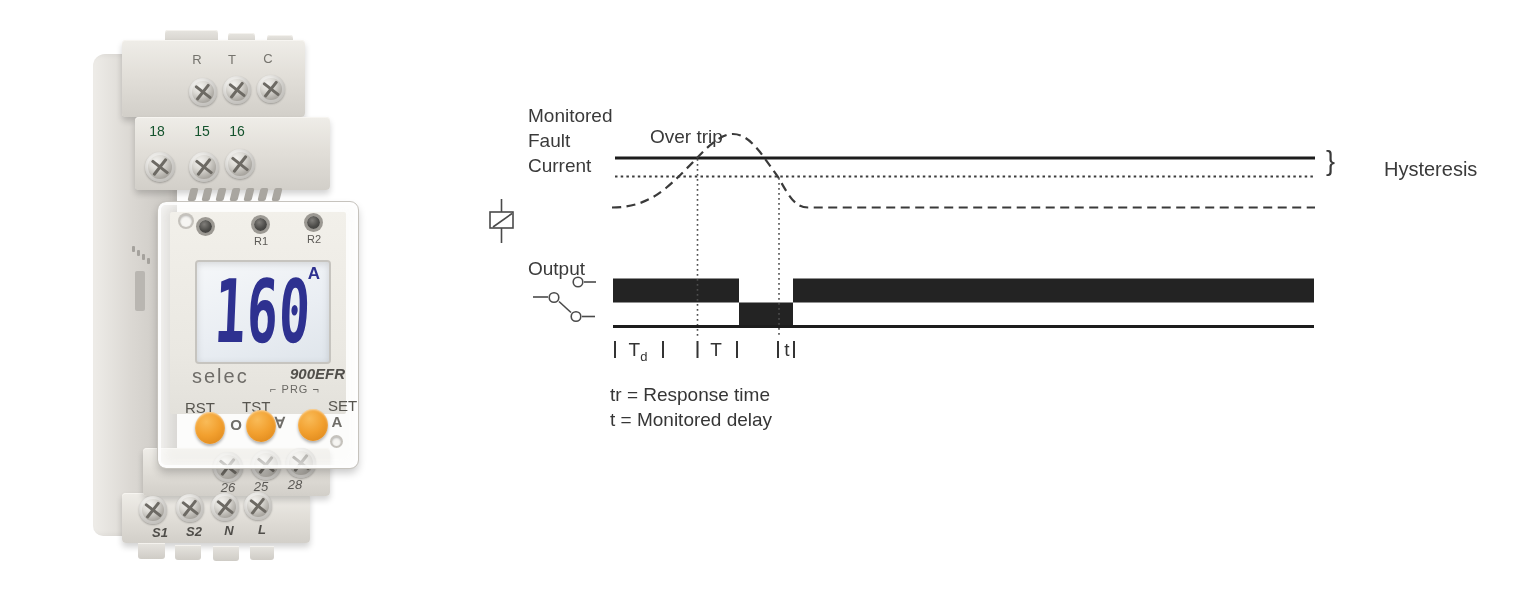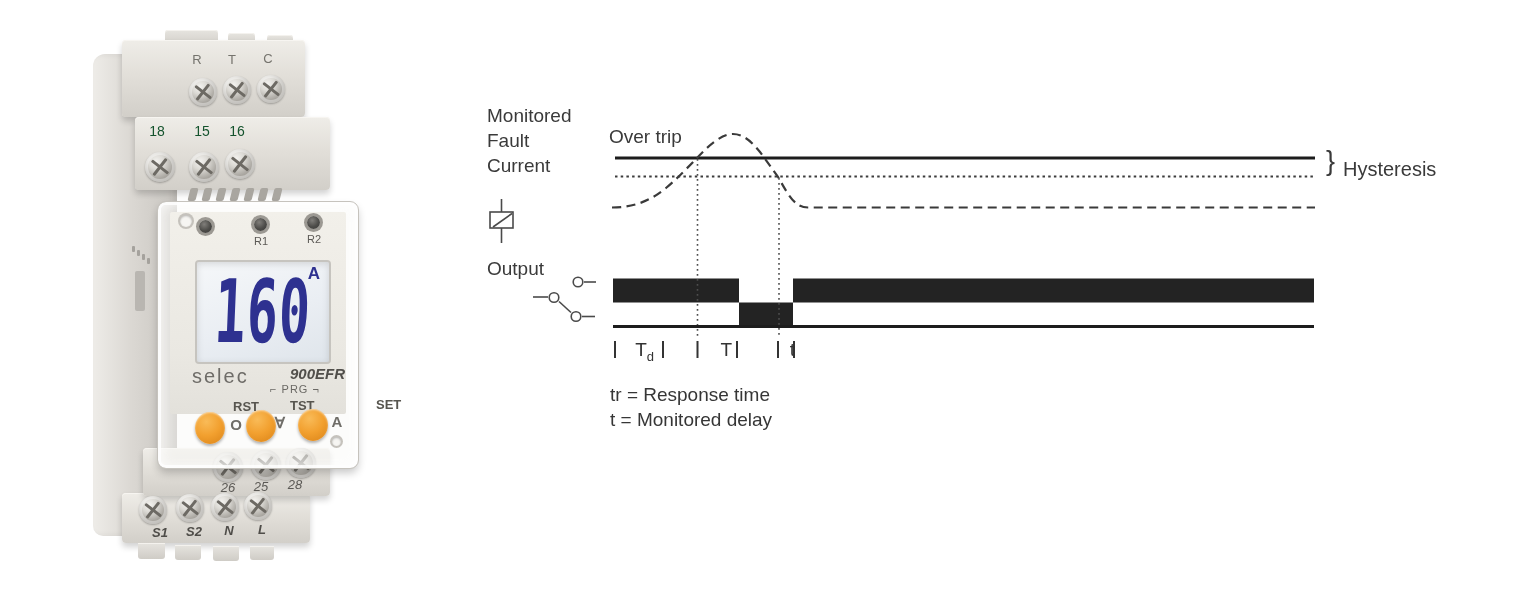--- a/index.html
+++ b/index.html
@@ -47,29 +47,29 @@
   .lcd-value{position:absolute;inset:0;display:flex;align-items:center;justify-content:center;
        font-family:"DejaVu Sans Mono",monospace;font-weight:bold;font-size:92px;color:#2e3190;
        transform:scale(.56,.95) skewX(-4deg);letter-spacing:2px;}
   .lcd-unit{position:absolute;right:9px;top:2px;font-weight:bold;font-size:17px;color:#2e3190;}
   .brand{position:absolute;left:22px;top:153px;font-size:20px;font-weight:normal;
          letter-spacing:2px;color:#6e6c68;}
   .model{position:absolute;right:1px;top:153px;font-size:15px;font-weight:bold;
          font-style:italic;color:#514f4b;}
   .prg{position:absolute;left:125px;top:171px;transform:translateX(-50%);
        font-size:11px;color:#6b6965;letter-spacing:1px;white-space:nowrap;}
-  .btn-label{position:absolute;font-size:13px;font-weight:bold;color:#57554f;margin-left:48px;}
+  .btn-label{position:absolute;font-size:15px;font-weight:normal;color:#57554f;}
   .button{position:absolute;width:30px;height:32px;border-radius:50%;
        background:radial-gradient(circle at 38% 30%,#f9bb58 0%,#f2a02f 48%,#df891c 88%);
        box-shadow:0 2px 3px rgba(0,0,0,.3),inset 0 1px 2px rgba(255,255,255,.55);}
   .btn-sym{position:absolute;transform:translateX(-50%);font-size:15px;font-weight:bold;color:#6f6d68;}
 
   
-  .dtext{position:absolute;font-size:19px;color:#3a3a3a;line-height:25px;white-space:nowrap;}
-  .tick-label{position:absolute;font-size:19px;color:#333;text-align:right;}
+  .dtext{position:absolute;font-size:19px;color:#3a3a3a;line-height:25px;white-space:nowrap;margin-left:41px;}
+  .tick-label{position:absolute;font-size:19px;color:#333;text-align:center;}
   .tick-label sub{font-size:13px;}
   .legend-line{font-size:19px;color:#363636;line-height:25px;white-space:nowrap;}
   .brace{position:absolute;font-size:27px;color:#3a3a3a;font-weight:normal;}
 </style>
 </head>
 <body>
 
 <div class="device">
   <div class="side">
     <div class="side-slot"></div>

